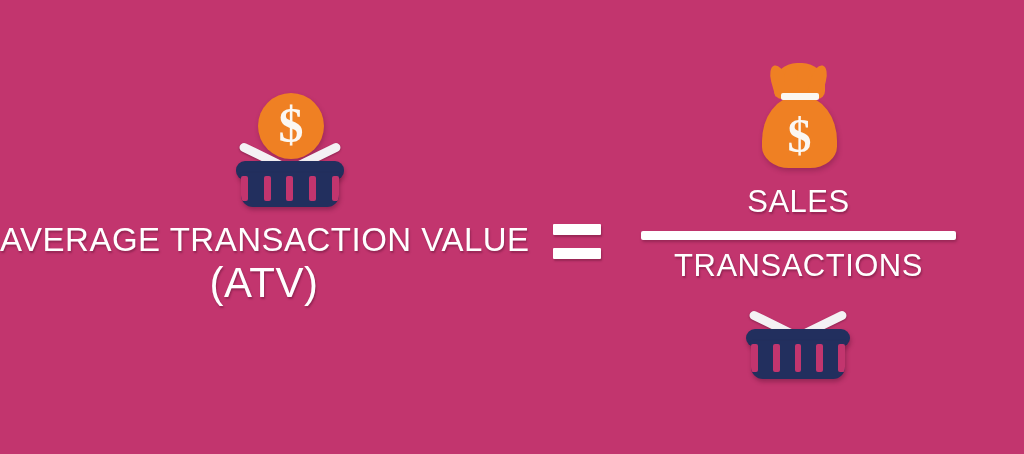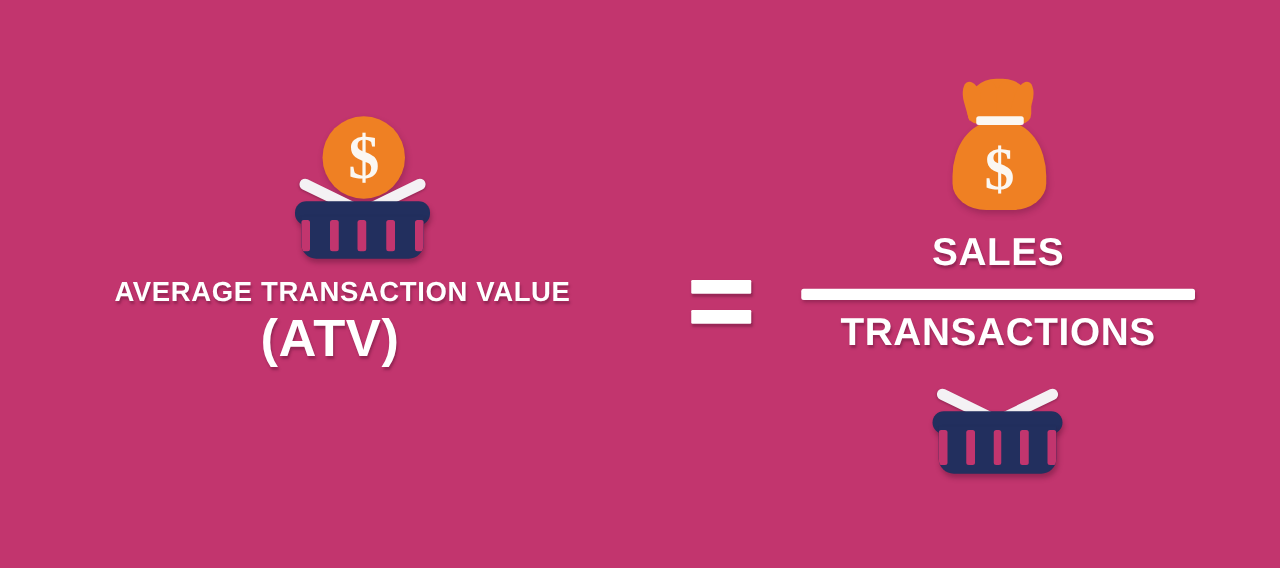--- a/index.html
+++ b/index.html
@@ -17,36 +17,36 @@
     position: relative;
     width: 1024px;
     height: 454px;
     background: #c2356e;
     overflow: hidden;
   }
 
   
   .formula-text {
     color: #ffffff;
-    font-weight: bold;
+    font-weight: normal;
     letter-spacing: 0.5px;
     text-shadow: 1px 2px 2px rgba(90, 18, 50, 0.45);
     white-space: nowrap;
   }
 
   
   #atv-label {
     position: absolute;
     left: 0px;
     top: 222px;
     width: 528px;
     text-align: center;
     line-height: 1.12;
   }
-  #atv-line-1 { font-size: 22px; display: block; margin-left: 20px; }
+  #atv-line-1 { font-size: 33px; display: block; }
   #atv-line-2 { font-size: 42px; display: block; }
 
   
   #equals-sign {
     position: absolute;
     left: 553px;
     top: 224px;
     width: 48px;
     height: 44px;
   }

